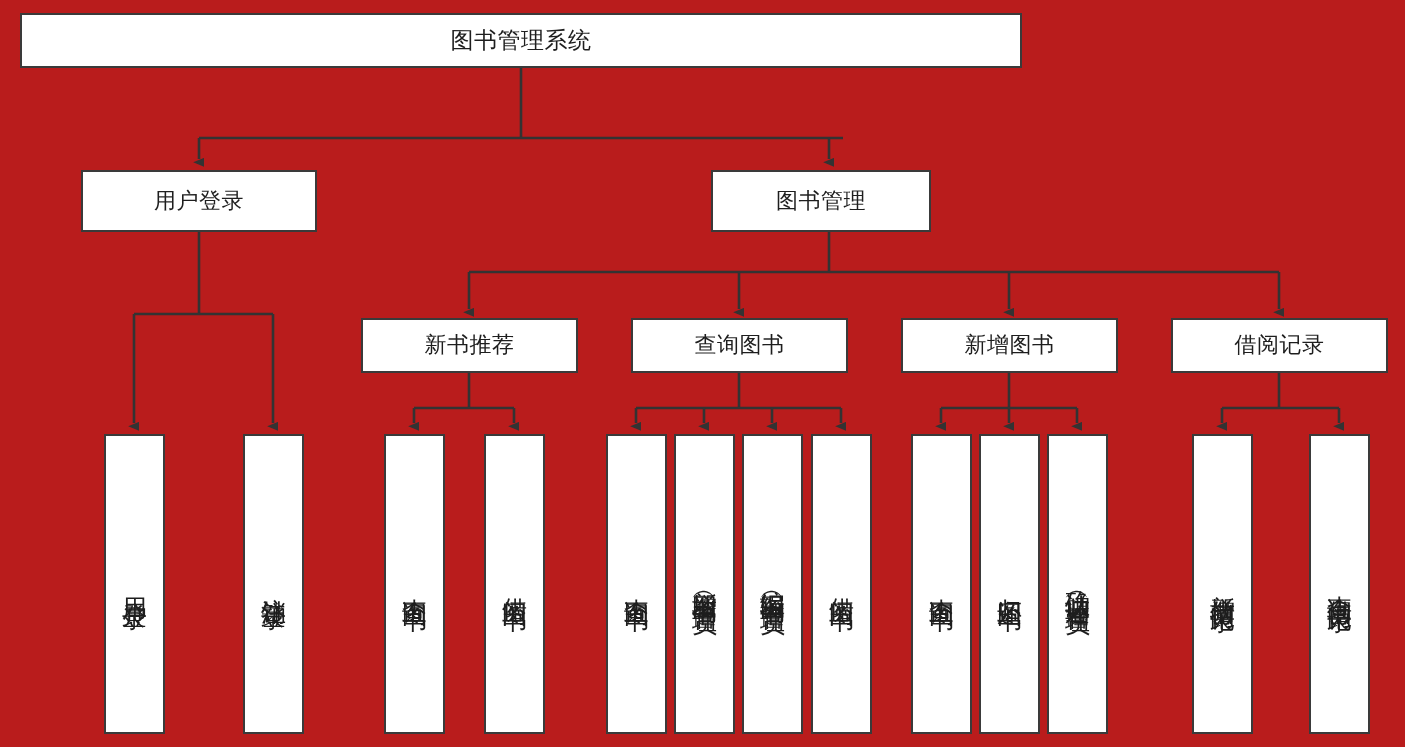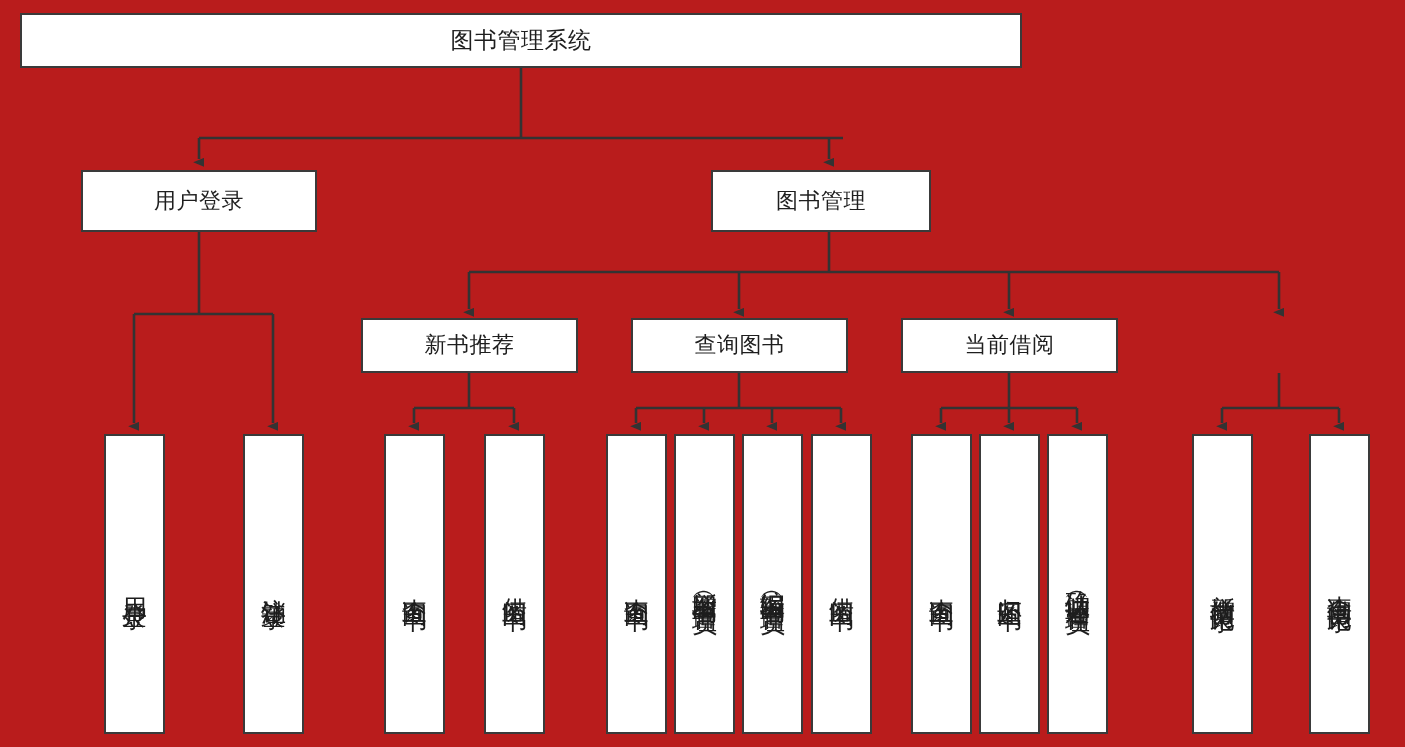--- a/index.html
+++ b/index.html
@@ -135,21 +135,24 @@
     <span class="label">图书管理</span>
   </div>
 
   <div class="node horiz" style="left:361px; top:318px; width:217px; height:55px;justify-content:center;">
     <span class="label">新书推荐</span>
   </div>
   <div class="node horiz" style="left:631px; top:318px; width:217px; height:55px;">
     <span class="label">查询图书</span>
   </div>
   <div class="node horiz" style="left:901px; top:318px; width:217px; height:55px;">
-    <span class="label">当前借阅</span>
+    <span class="label">新增图书</span>
+  </div>
+  <div class="node horiz" style="left:1171px; top:318px; width:217px; height:55px;">
+    <span class="label">借阅记录</span>
   </div>
 
   <div class="node vert" style="left:104px; top:434px; width:61px; height:300px;">
     <span class="label">用户登录</span>
   </div>
   <div class="node vert" style="left:243px; top:434px; width:61px; height:300px;">
     <span class="label">注销登录</span>
   </div>
 
   <div class="node vert" style="left:384px; top:434px; width:61px; height:300px;">

